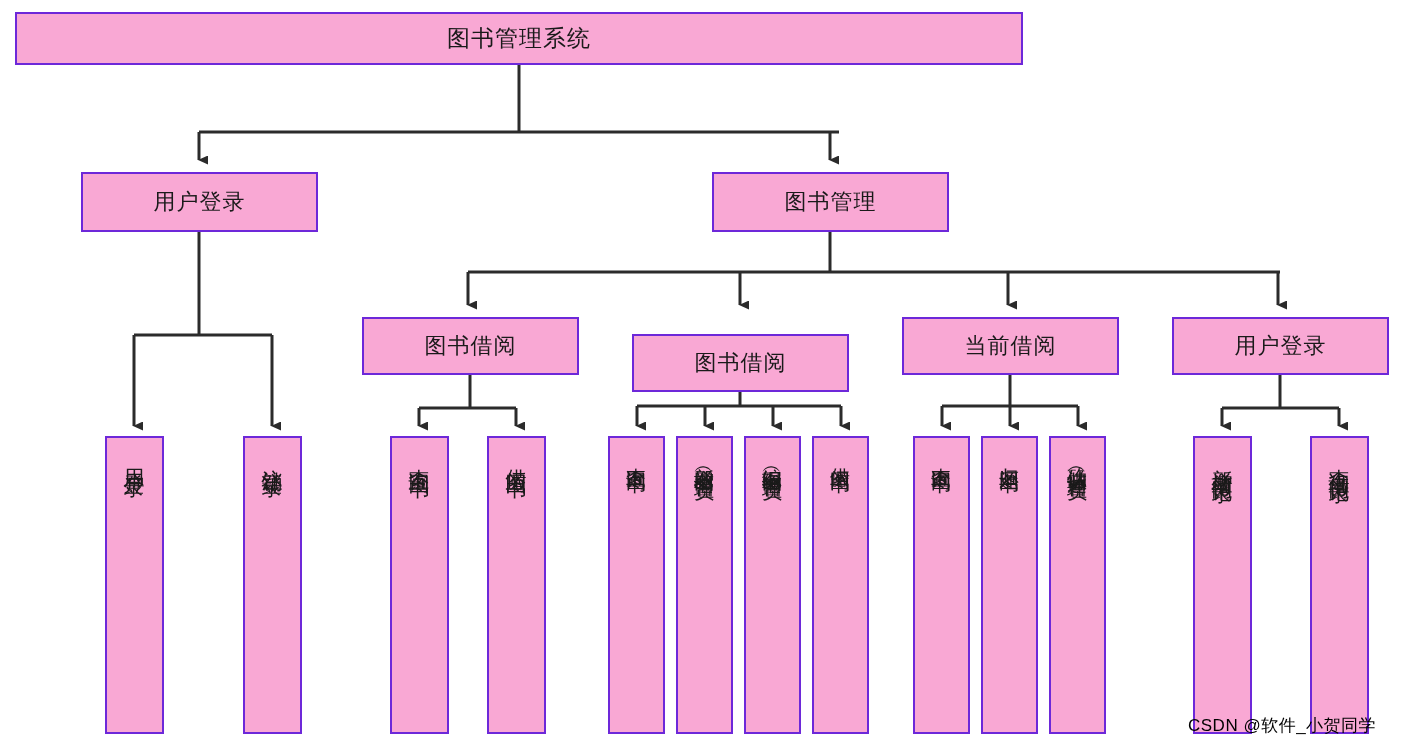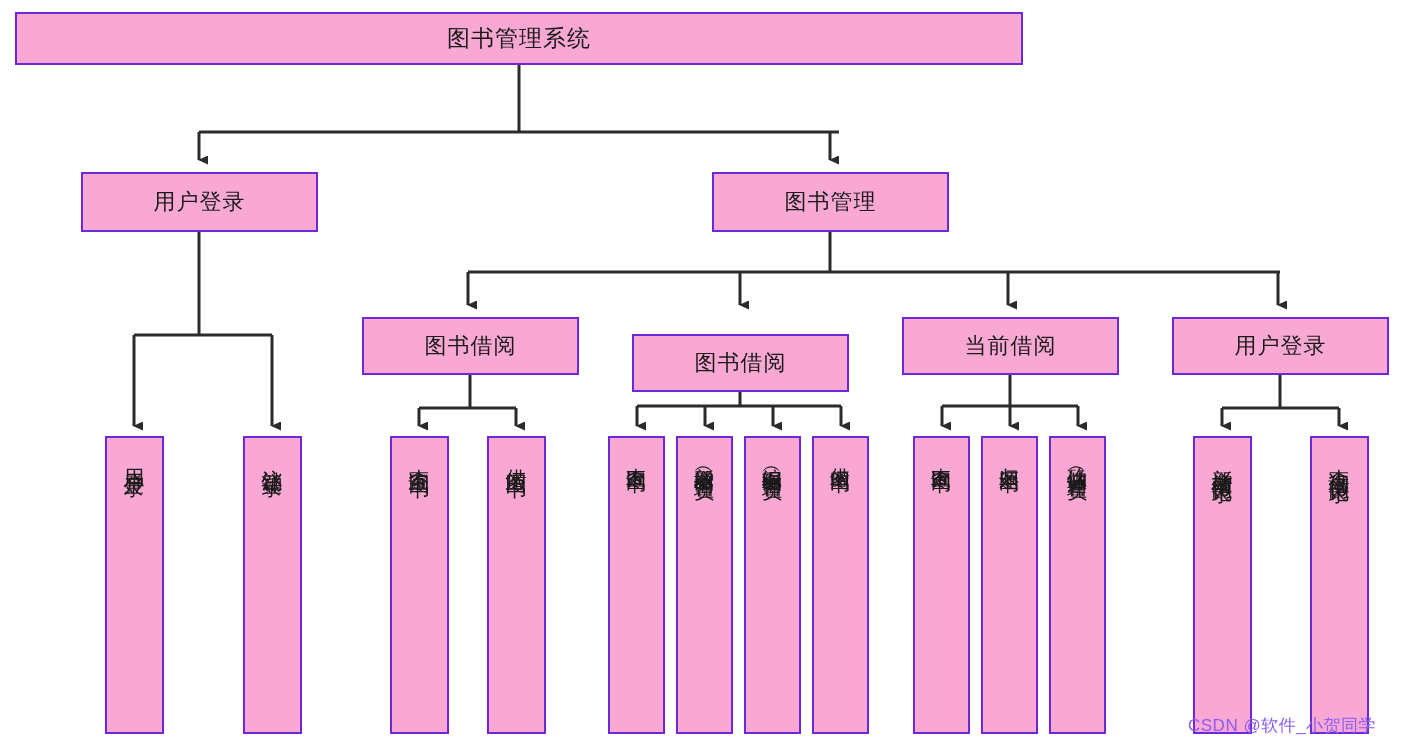--- a/index.html
+++ b/index.html
@@ -66,21 +66,21 @@
   }
   .node.vert.narrow .node-label {
     font-size: 20px;
     letter-spacing: 2px;
   }
   .watermark {
     position: absolute;
     left: 1188px;
     top: 714px;
     font-size: 17px;
-    color: #8b5cf6;
+    color: #000000;
     letter-spacing: 0.5px;
     white-space: nowrap;
     z-index: 3;
     font-family: "Liberation Sans", "DejaVu Sans", sans-serif;
   }
 </style>
 </head>
 <body>
 
 <div id="diagram-root">

